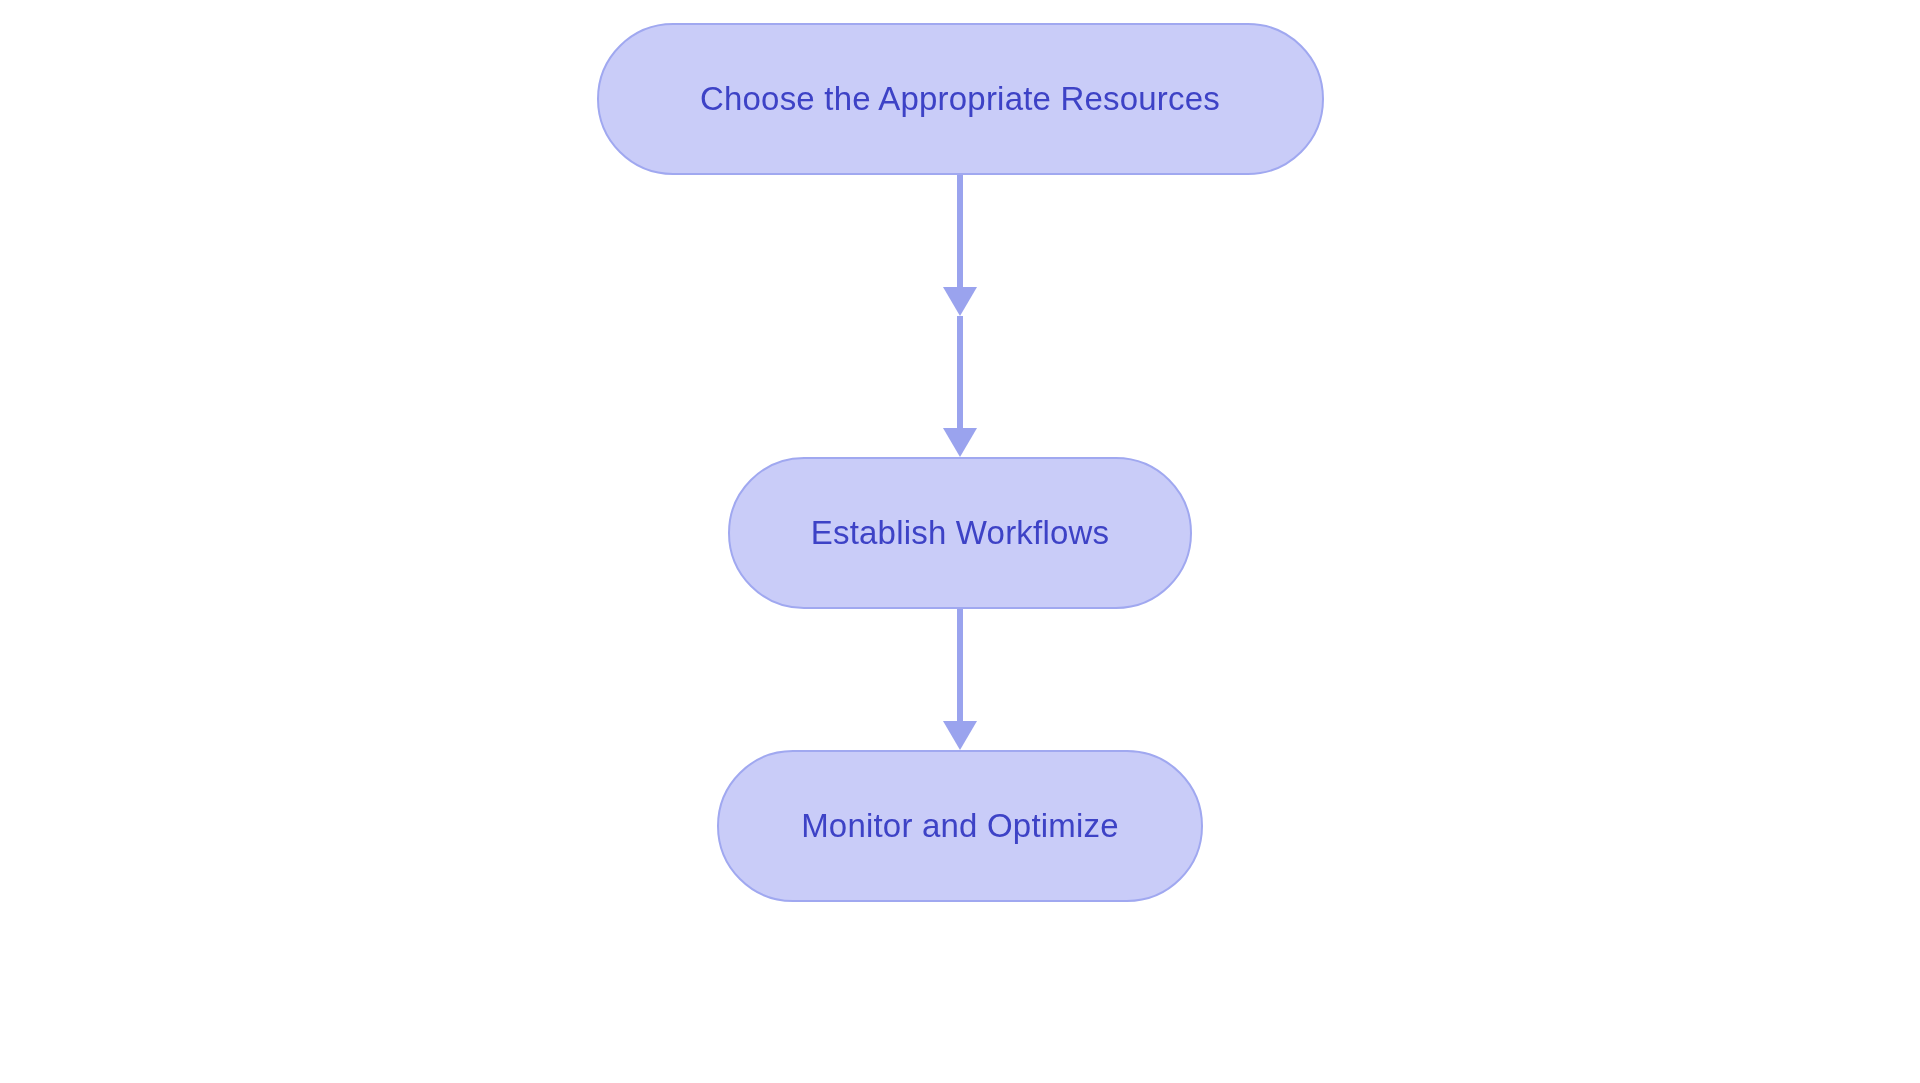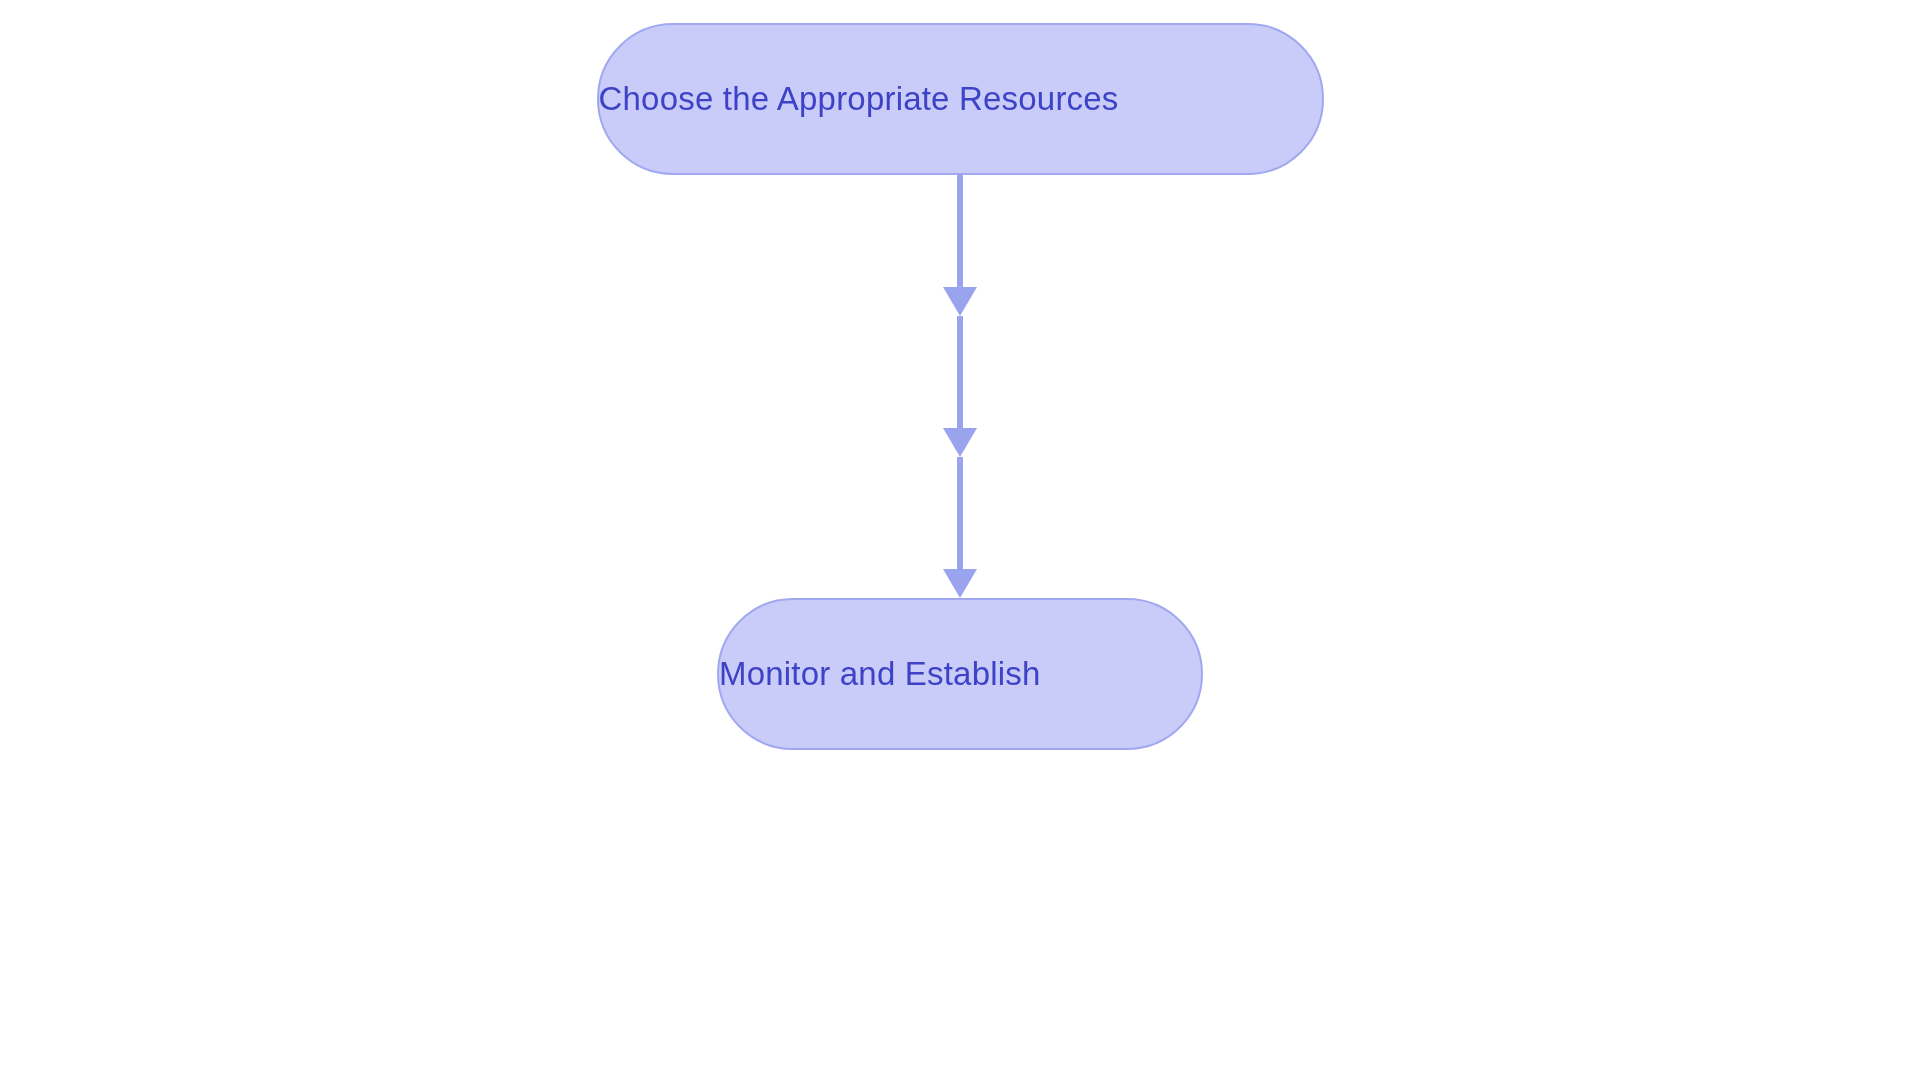--- a/index.html
+++ b/index.html
@@ -20,21 +20,21 @@
     box-sizing: border-box;
     overflow: hidden;
   }
   .node {
     height: 152px;
     border-radius: 80px;
     background: var(--node-fill, #c9ccf8);
     border: 2px solid var(--node-border, #a0a8f0);
     display: flex;
     align-items: center;
-    justify-content: flex-start;
+    justify-content: center;
     box-sizing: border-box;
     flex: 0 0 auto;
   }
   .node-label {
     font-size: 33px;
     line-height: 1.2;
     color: var(--text, #3d42c6);
     white-space: nowrap;
     letter-spacing: 0.2px;
   }
@@ -76,23 +76,26 @@
     <div class="arrow-stem"></div>
     <div class="arrow-head"></div>
   </div>
 
 
   <div class="arrow">
     <div class="arrow-stem"></div>
     <div class="arrow-head"></div>
   </div>
 
+  <div class="node n3">
+    <span class="node-label">Establish Workflows</span>
+  </div>
 
   <div class="arrow">
     <div class="arrow-stem"></div>
     <div class="arrow-head"></div>
   </div>
 
   <div class="node n4">
-    <span class="node-label">Monitor and Establish</span>
+    <span class="node-label">Monitor and Optimize</span>
   </div>
 
 </div>
 
 </body></html>

